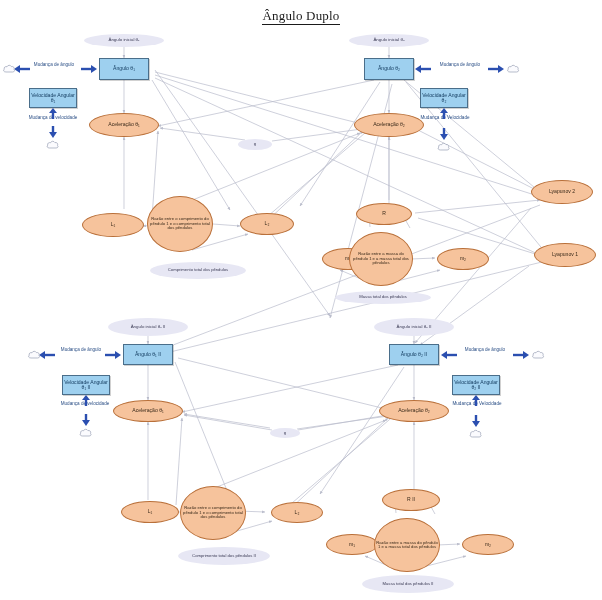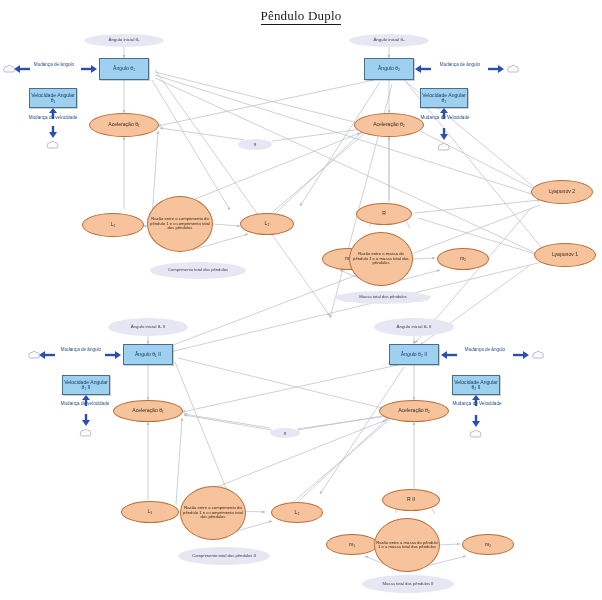--- a/index.html
+++ b/index.html
@@ -147,21 +147,21 @@
       <path d="M437,545 L460,544"></path>
       <path d="M400,571 L365,556"></path>
       <path d="M407,571 L466,556"></path>
 
       <path d="M270,428 L184,414"></path>
       <path d="M297,429 L388,416"></path>
     </g>
   </svg>
 
   <div class="title">
-    <span>Pêndulo Duplo</span>
+    <span>Ângulo Duplo</span>
   </div>
 
   <div class="node pale" style="left:84px;top:34px;width:80px;height:13px;">Ângulo inicial θ₁</div>
 
   <div class="node box" style="left:99px;top:58px;width:50px;height:22px;">Ângulo θ₁</div>
 
   <div class="flowlabel" style="left:28px;top:62px;width:52px;">Mudança de ângulo</div>
 
   <svg class="arrowblue" style="left:13px;top:64px;" width="18" height="10" viewBox="0 0 18 10">
     <path d="M17,5 L6,5" stroke="#2b4fb0" stroke-width="2.4" fill="none"></path>

